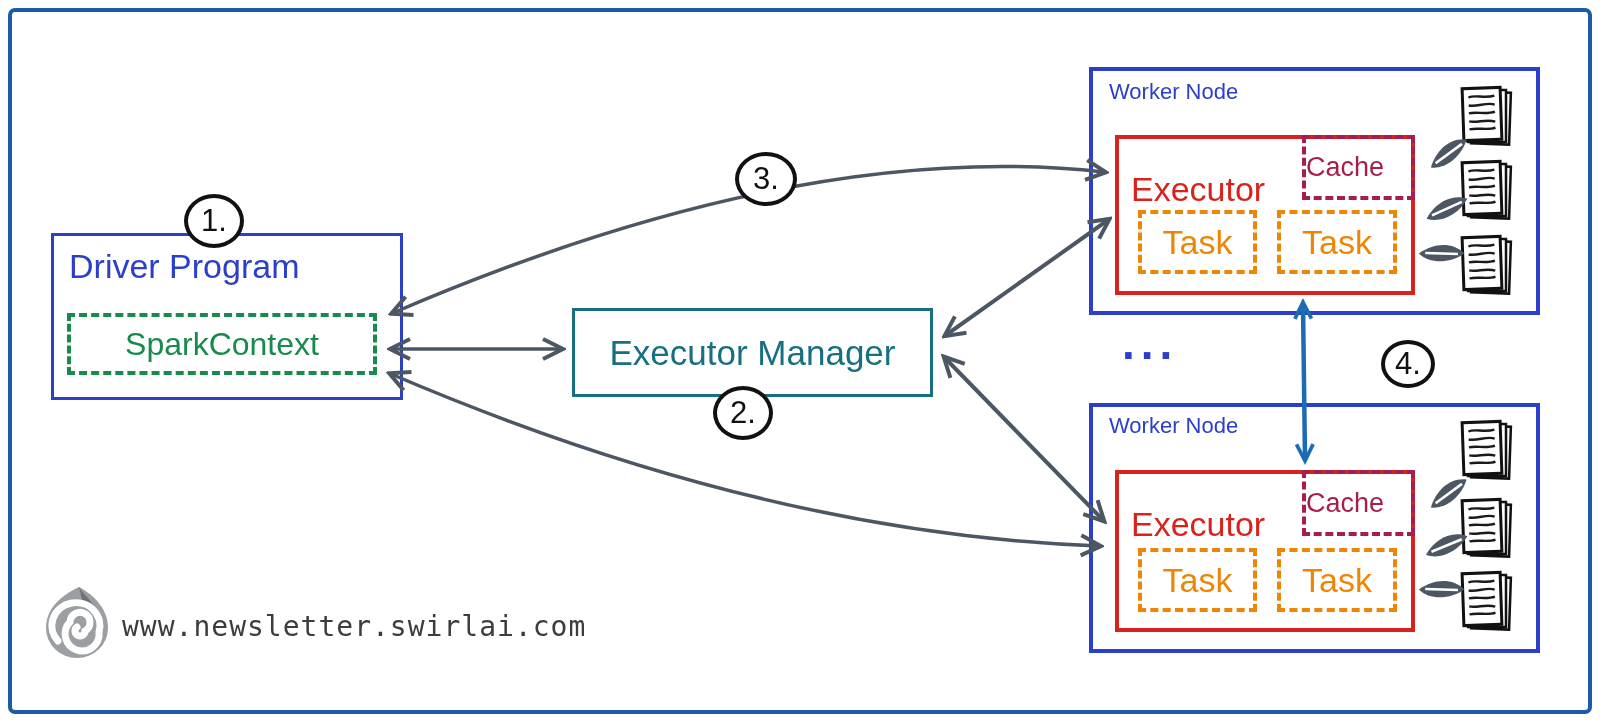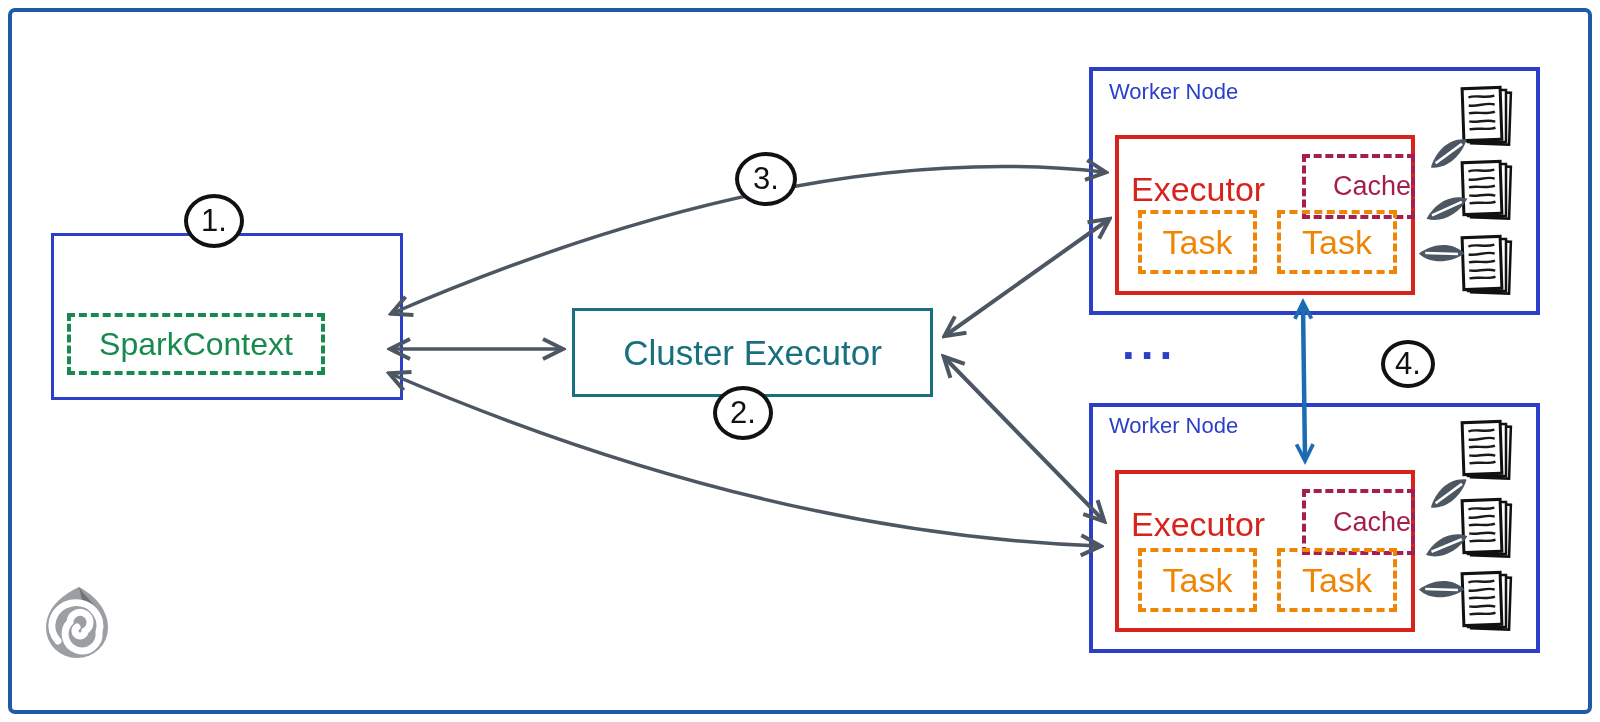--- a/index.html
+++ b/index.html
@@ -8,35 +8,35 @@
     --arrow-blue:#1c6cb4; --circle-black:#111111; --watermark-gray:#3d3d3d;
   }
   html,body{margin:0;padding:0;background:#fff;}
   .canvas{position:relative;width:1600px;height:722px;background:#fff;overflow:hidden;
           font-family:"Liberation Sans",sans-serif;}
   .frame{position:absolute;left:8px;top:8px;width:1584px;height:706px;box-sizing:border-box;
          border:4px solid var(--frame-blue);border-radius:7px;}
   .box{position:absolute;box-sizing:border-box;background:transparent;}
   .driver-box{left:51px;top:233px;width:352px;height:167px;border:3px solid var(--node-blue);}
   .driver-title{position:absolute;left:69px;top:247px;font-size:34px;color:var(--node-blue);white-space:nowrap;}
-  .sc-box{left:67px;top:313px;width:258px;height:62px;border:4px dashed var(--green);
+  .sc-box{left:67px;top:313px;width:310px;height:62px;border:4px dashed var(--green);
           display:flex;align-items:center;justify-content:center;}
   .sc-label{font-size:32px;color:var(--green);white-space:nowrap;}
   .cluster-box{left:572px;top:308px;width:361px;height:89px;border:3px solid var(--teal);
           display:flex;align-items:center;justify-content:center;}
   .cluster-label{font-size:35px;color:var(--teal);white-space:nowrap;}
   .worker-box{width:451px;height:248px;border:4px solid var(--node-blue);}
   .worker-top{left:1089px;top:67px;}
   .worker-bottom{left:1089px;top:403px;height:250px;}
   .worker-title{position:absolute;font-size:22px;color:var(--node-blue);white-space:nowrap;}
   .executor-box{width:300px;border:4px solid var(--red);}
   .exec-top{left:1115px;top:135px;height:160px;}
   .exec-bottom{left:1115px;top:470px;height:162px;}
   .executor-label{position:absolute;font-size:34px;color:var(--red);white-space:nowrap;margin-top:24px;}
-  .cache-box{width:113px;border:4px dashed var(--crimson);display:flex;align-items:center;justify-content:flex-end;margin-top:19px;}
+  .cache-box{width:113px;border:4px dashed var(--crimson);display:flex;align-items:center;justify-content:flex-start;}
   .cache-top{left:1302px;top:135px;height:65px;}
   .cache-bottom{left:1302px;top:470px;height:66px;}
   .cache-label{font-size:27px;color:var(--crimson);}
   .task-box{border:4px dashed var(--orange);display:flex;align-items:center;justify-content:center;}
   .task-label{font-size:34px;color:var(--orange);}
   .step-circle{position:absolute;box-sizing:border-box;background:#fff;border:4px solid var(--circle-black);
           border-radius:50%;display:flex;align-items:center;justify-content:center;z-index:30;}
   .step-num{font-size:31px;color:var(--circle-black);}
   .ellipsis{position:absolute;left:1122px;top:316px;font-size:46px;font-weight:900;
           letter-spacing:6px;color:var(--node-blue);z-index:5;}
@@ -47,26 +47,27 @@
   .stroke-blue{stroke:var(--arrow-blue);}
 </style>
 </head>
 <body>
 
 <div class="canvas">
 
   <div class="frame"></div>
 
   <div class="box driver-box"></div>
+  <div class="driver-title">Driver Program</div>
   <div class="box sc-box">
     <span class="sc-label">SparkContext</span>
   </div>
 
   <div class="box cluster-box">
-    <span class="cluster-label">Cluster Executor</span>
+    <span class="cluster-label">Executor Manager</span>
   </div>
 
   <div class="box worker-box worker-top"></div>
   <div class="worker-title" style="left:1109px;top:79px;">Worker Node</div>
   <div class="box executor-box exec-top"></div>
   <div class="executor-label" style="left:1131px;top:146px;">Executor</div>
   <div class="box cache-box cache-top">
     <span class="cache-label">Cache</span>
   </div>
   <div class="box task-box" style="left:1138px;top:210px;width:119px;height:64px;">
@@ -159,14 +160,15 @@
   <div class="step-circle" style="left:713px;top:386px;width:60px;height:54px;">
     <span class="step-num">2.</span>
   </div>
   <div class="step-circle" style="left:735px;top:152px;width:62px;height:54px;">
     <span class="step-num">3.</span>
   </div>
   <div class="step-circle" style="left:1381px;top:340px;width:54px;height:48px;">
     <span class="step-num">4.</span>
   </div>
 
+  <div class="watermark-text">www.newsletter.swirlai.com</div>
 
 </div>
 
 </body></html>

